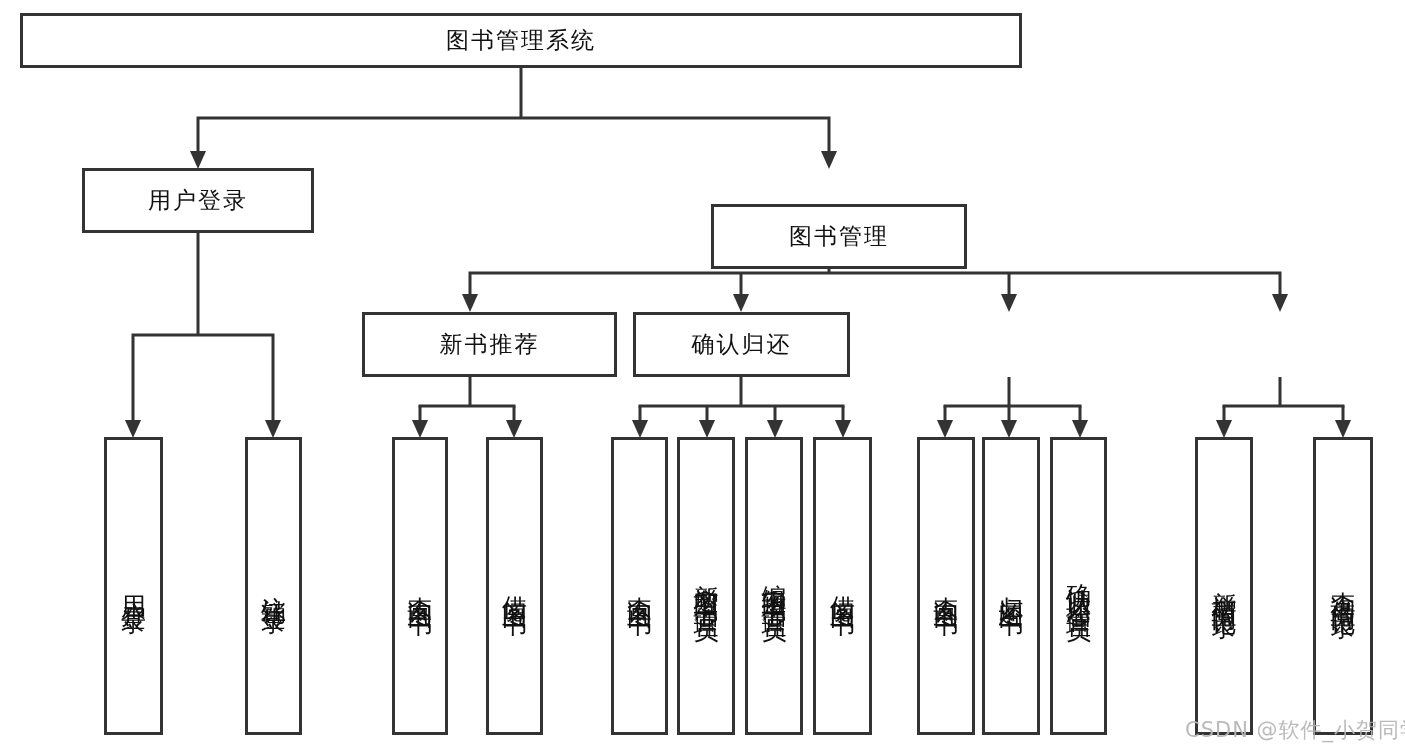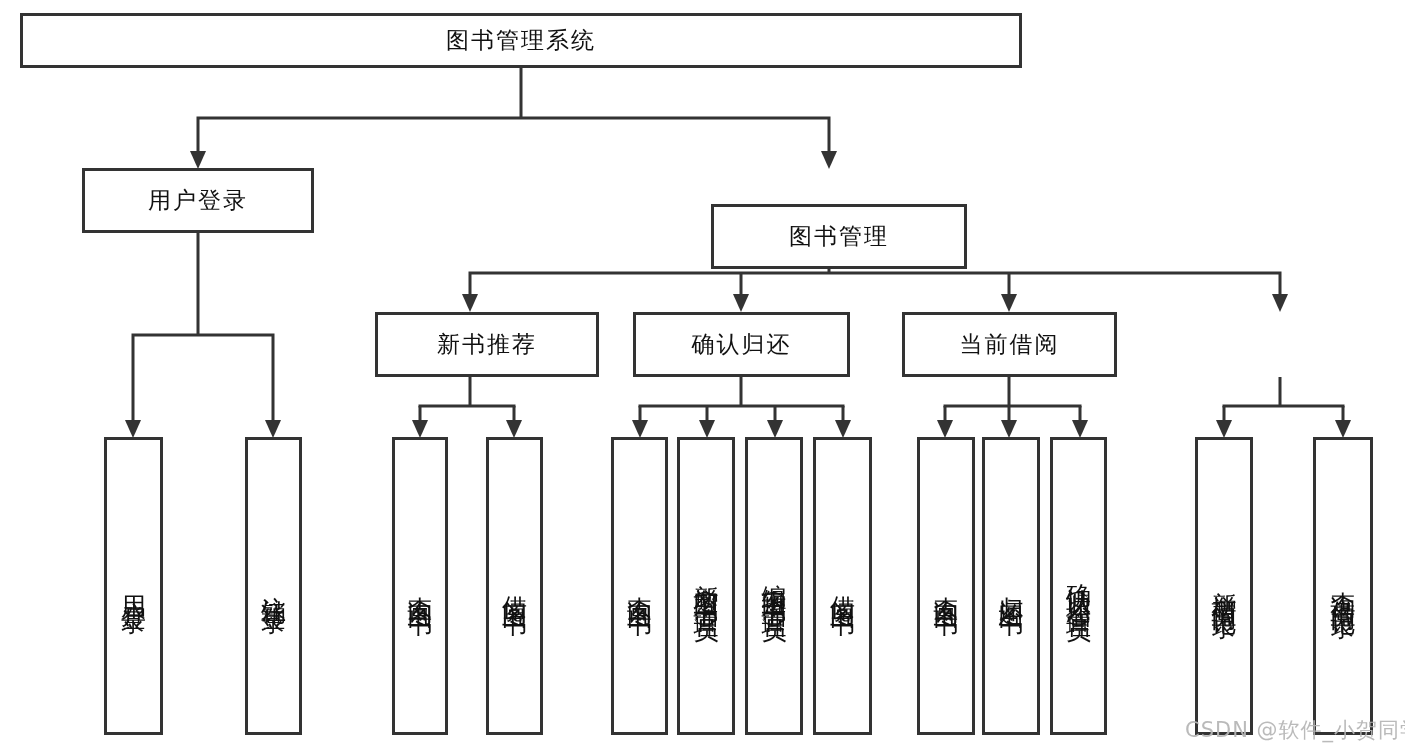--- a/index.html
+++ b/index.html
@@ -43,21 +43,21 @@
     writing-mode: vertical-rl;
     text-orientation: mixed;
     font-size: 25px;
     letter-spacing: 5px;
     line-height: 1;
   }
   
   .b-root    { left: 20px;   top: 13px;  width: 1002px; height: 55px; }
   .b-login   { left: 82px;   top: 168px; width: 232px;  height: 65px; }
   .b-mgmt    { left: 711px;  top: 168px; width: 256px;  height: 65px; margin-top: 36px; }
-  .b-newrec  { left: 375px;  top: 312px; width: 224px;  height: 65px; }
+  .b-newrec  { left: 362px;  top: 312px; width: 255px;  height: 65px; }
   .b-borrow  { left: 633px;  top: 312px; width: 217px;  height: 65px; }
   .b-current { left: 902px;  top: 312px; width: 215px;  height: 65px; }
   .b-records { left: 1172px; top: 312px; width: 215px;  height: 65px; }
   
   .leaf { top: 437px; height: 298px; }
   .l-userlogin { left: 104px;  width: 59px; }
   .l-logout    { left: 245px;  width: 57px; }
   .l-query1    { left: 392px;  width: 56px; }
   .l-borrow1   { left: 486px;  width: 57px; }
   .l-query2    { left: 611px;  width: 57px; }
@@ -136,23 +136,20 @@
   <div class="node h b-mgmt">
     <span>图书管理</span>
   </div>
 
   <div class="node h b-newrec">
     <span>新书推荐</span>
   </div>
   <div class="node h b-borrow">
     <span>确认归还</span>
   </div>
-  <div class="node h b-current">
-    <span>当前借阅</span>
-  </div>
 
   <div class="node v leaf l-userlogin">
     <span>用户登录</span>
   </div>
   <div class="node v leaf l-logout">
     <span>注销登录</span>
   </div>
 
   <div class="node v leaf l-query1">
     <span>查询图书</span>

